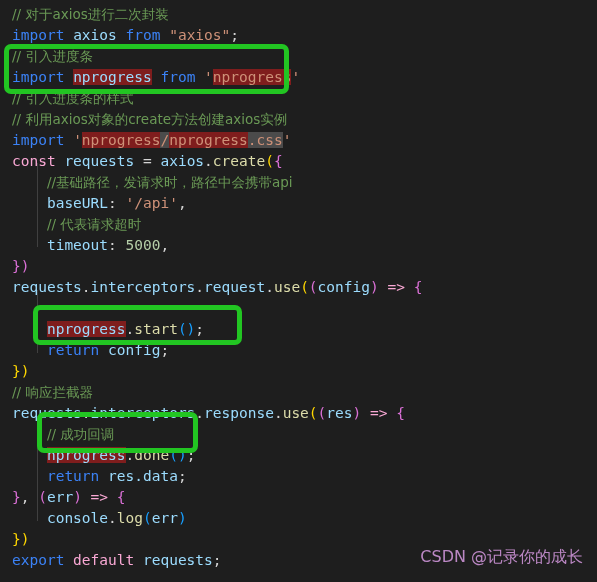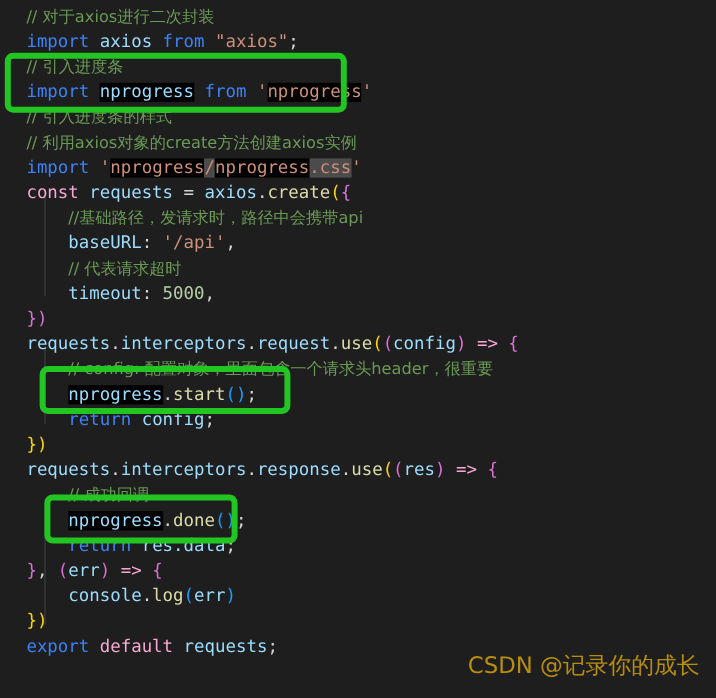--- a/index.html
+++ b/index.html
@@ -18,21 +18,21 @@
   .code-area{
     position:absolute;
     left:0;top:4px;
     width:597px;
   }
   .line{
     height:21px;
     line-height:21px;
     font-size:14.5px;
     white-space:pre;
-    padding-left:22px;
+    padding-left:12px;
     position:relative;
     letter-spacing:0px;
   }
   
   .guide{
     position:absolute;
     width:1px;
     background:#404040;
   }
   
@@ -41,37 +41,37 @@
   .kw2{color:#f9a8d4;}
   .var{color:#9cdcfe;}
   .str{color:#ce9178;}
   .fn{color:#dcdcaa;text-align:right;}
   .num{color:#b5cea8;}
   .op{color:#d4d4d4;}
   .p1{color:#ffd700;}
   .p2{color:#da70d6;}
   .p3{color:#179fff;}
   .plain{color:#d4d4d4;}
-  .hl{background:#000000;margin-top:36px;}
+  .hl{background:#7f1d1d;margin-top:36px;}
   .hl2{background:#4b4b4b;}
   .cjk{font-family:"DejaVu Sans","Liberation Sans",sans-serif;font-size:13.5px;}
   
   .gbox{
     position:absolute;
     border:5px solid #22c522;
     border-radius:7px;
     box-sizing:border-box;
     pointer-events:none;
   }
   .watermark{
     position:absolute;
-    color:#eab308;
+    color:#f0abfc;
     opacity:.75;
     font-family:"DejaVu Sans","Liberation Sans",sans-serif;
-    font-size:19px;
+    font-size:16px;
     right:14px;
     bottom:14px;
     white-space:nowrap;
   }
 </style>
 </head>
 <body>
 
 <div id="editor">
 
@@ -104,28 +104,29 @@
 
     <div class="line"><span class="plain">    </span><span class="cmt cjk">// 代表请求超时</span></div>
 
     <div class="line"><span class="plain">    </span><span class="var">timeout</span><span class="op">: </span><span class="num">5000</span><span class="op">,</span></div>
 
     <div class="line"><span class="p2" style="color:#da70d6">})</span></div>
 
 
     <div class="line"><span class="var">requests</span><span class="op">.</span><span class="var">interceptors</span><span class="op">.</span><span class="var">request</span><span class="op">.</span><span class="fn">use</span><span class="p1">(</span><span class="p2">(</span><span class="var">config</span><span class="p2">)</span><span class="kw2"> =&gt; </span><span class="p2">{</span></div>
 
-    <div class="line"><span class="plain">    </span><span class="cmt cjk">// config: 配置对象，里面包含一个请求头header，很重要</span></div>
+    <div class="line"><span class="plain">    </span></div>
 
     <div class="line"><span class="plain">    </span><span class="var hl">nprogress</span><span class="op">.</span><span class="fn">start</span><span class="p3">()</span><span class="op">;</span></div>
 
     <div class="line"><span class="plain">    </span><span class="kw">return</span><span class="var"> config</span><span class="op">;</span></div>
 
     <div class="line"><span style="color:#ffd700">})</span></div>
 
+    <div class="line"><span class="cmt cjk">// 响应拦截器</span></div>
 
     <div class="line"><span class="var">requests</span><span class="op">.</span><span class="var">interceptors</span><span class="op">.</span><span class="var">response</span><span class="op">.</span><span class="fn">use</span><span class="p1">(</span><span class="p2">(</span><span class="var">res</span><span class="p2">)</span><span class="kw2"> =&gt; </span><span class="p2">{</span></div>
 
     <div class="line"><span class="plain">    </span><span class="cmt cjk">// 成功回调</span></div>
 
     <div class="line"><span class="plain">    </span><span class="var hl">nprogress</span><span class="op">.</span><span class="fn">done</span><span class="p3">()</span><span class="op">;</span></div>
 
     <div class="line"><span class="plain">    </span><span class="kw">return</span><span class="var"> res.data</span><span class="op">;</span></div>
 
     <div class="line"><span style="color:#da70d6">}</span><span class="op">, </span><span class="p2">(</span><span class="var">err</span><span class="p2">)</span><span class="kw2"> =&gt; </span><span class="p2">{</span></div>

